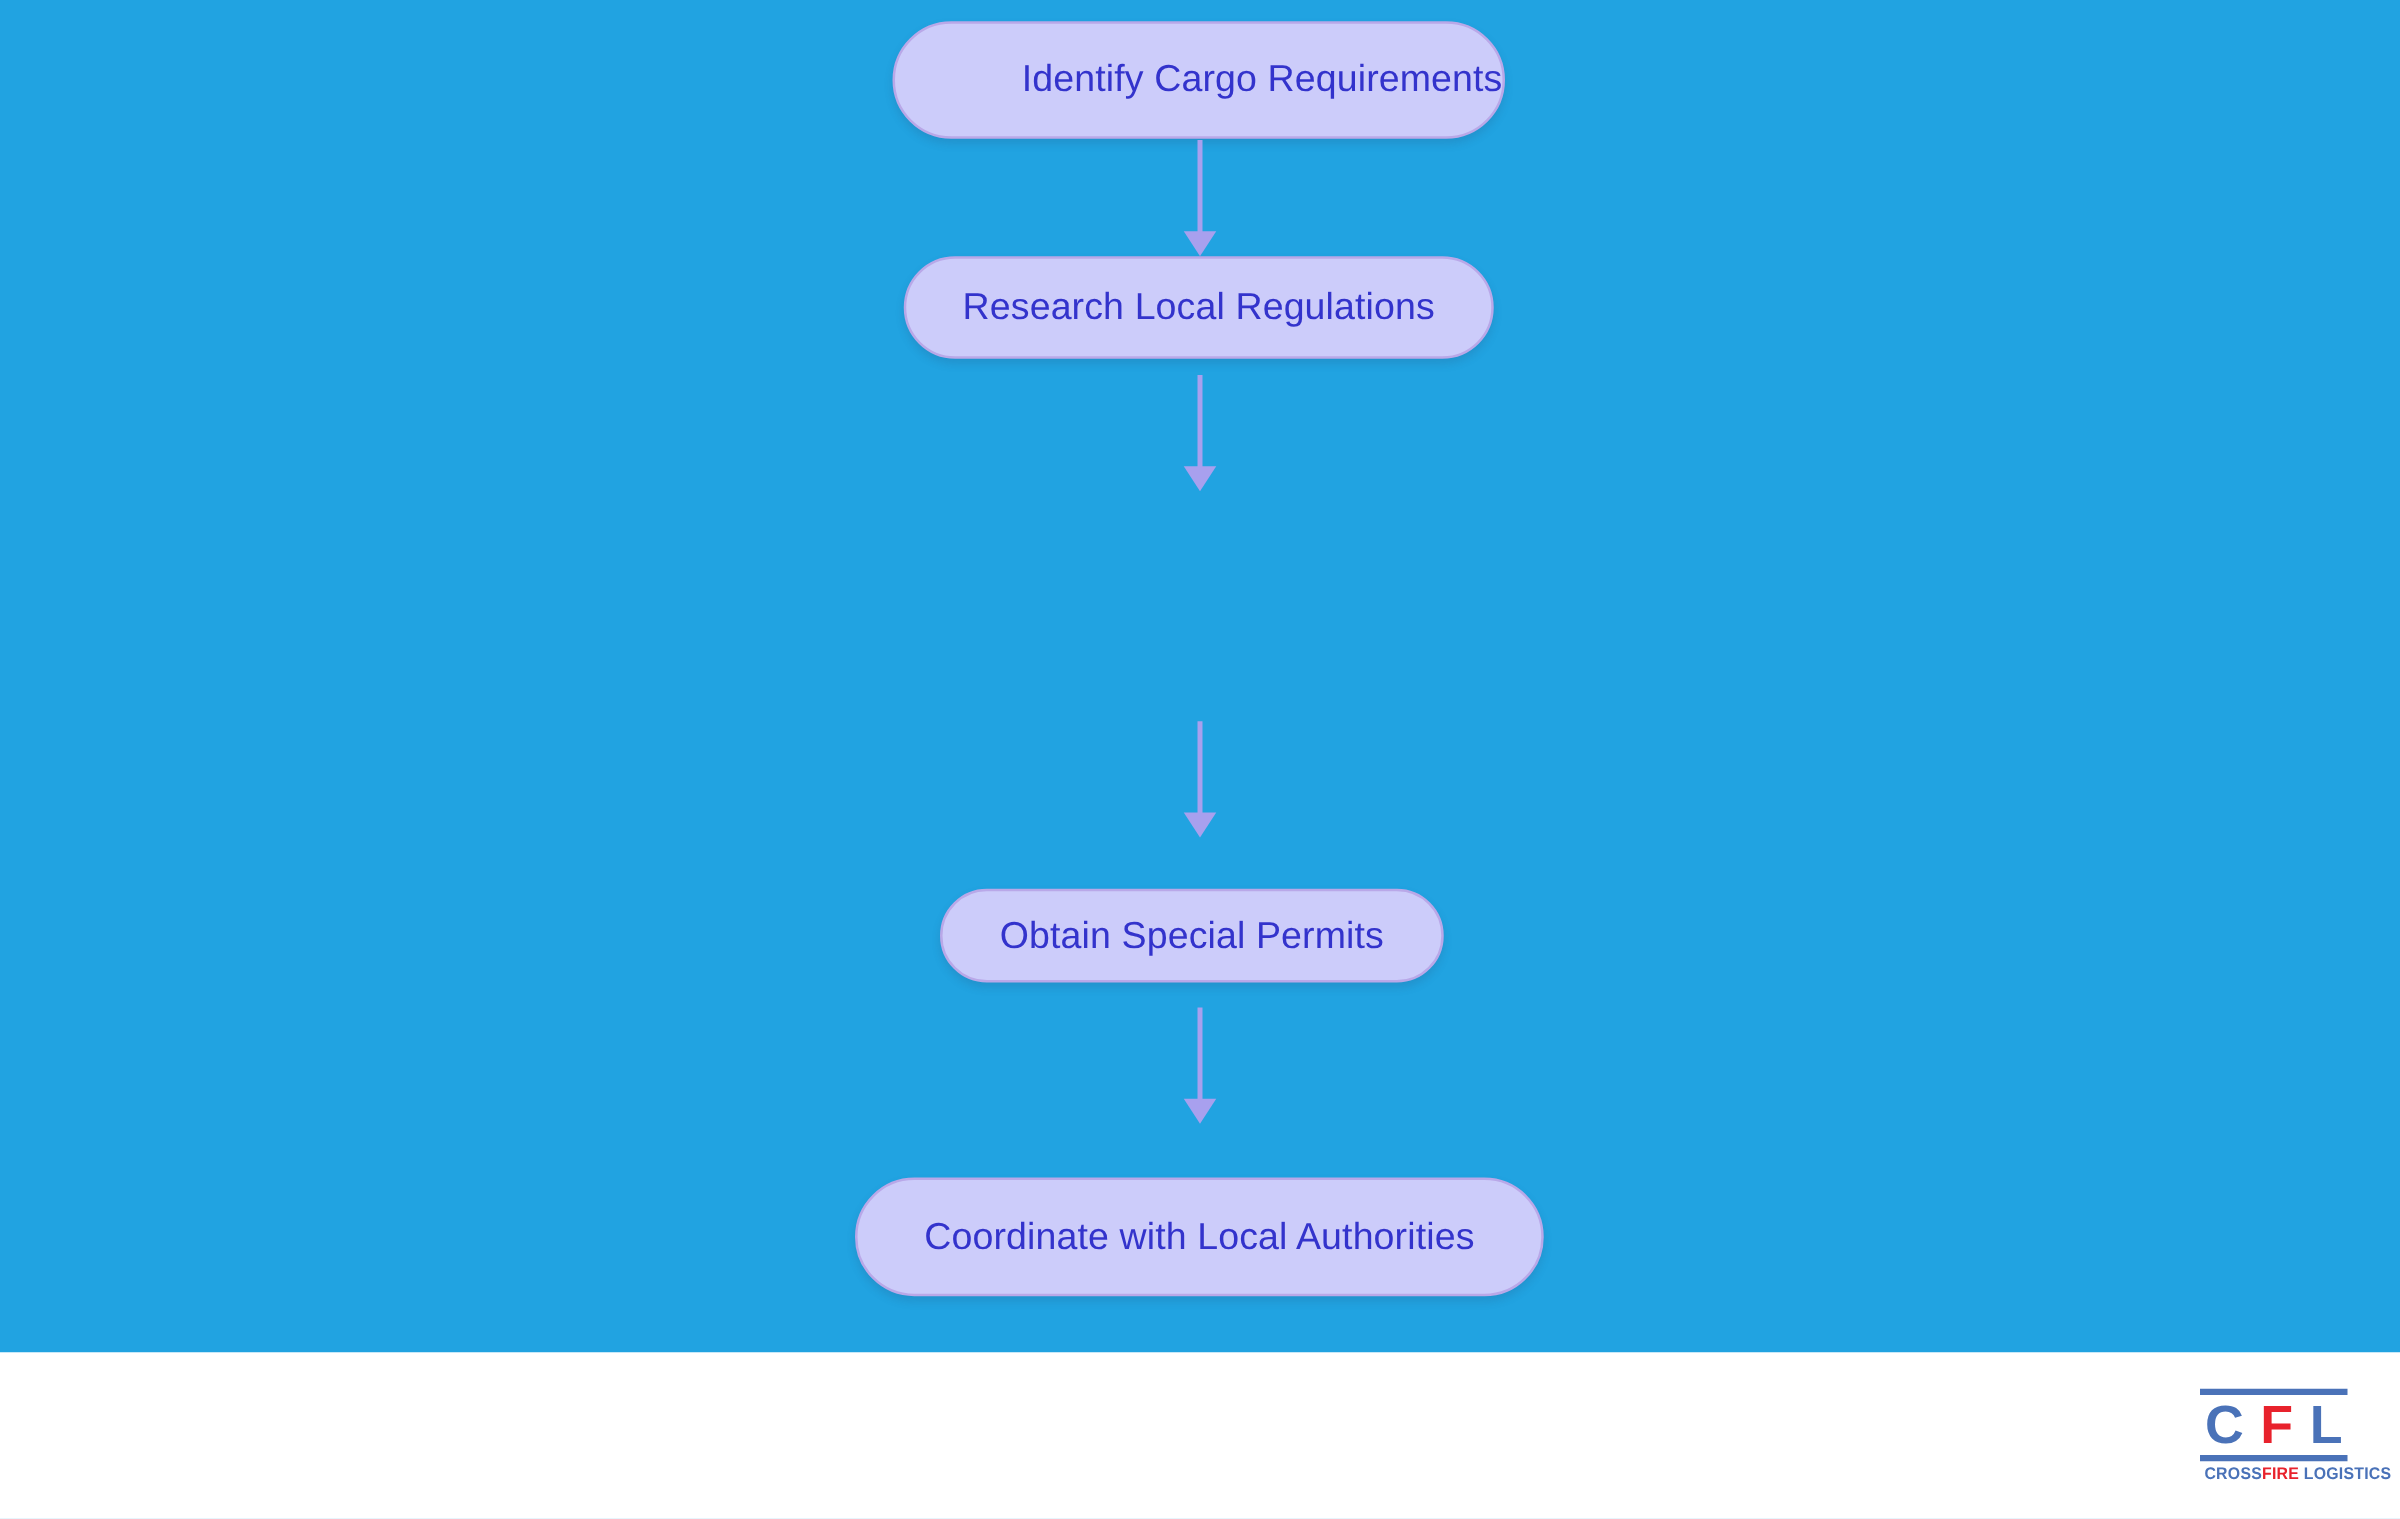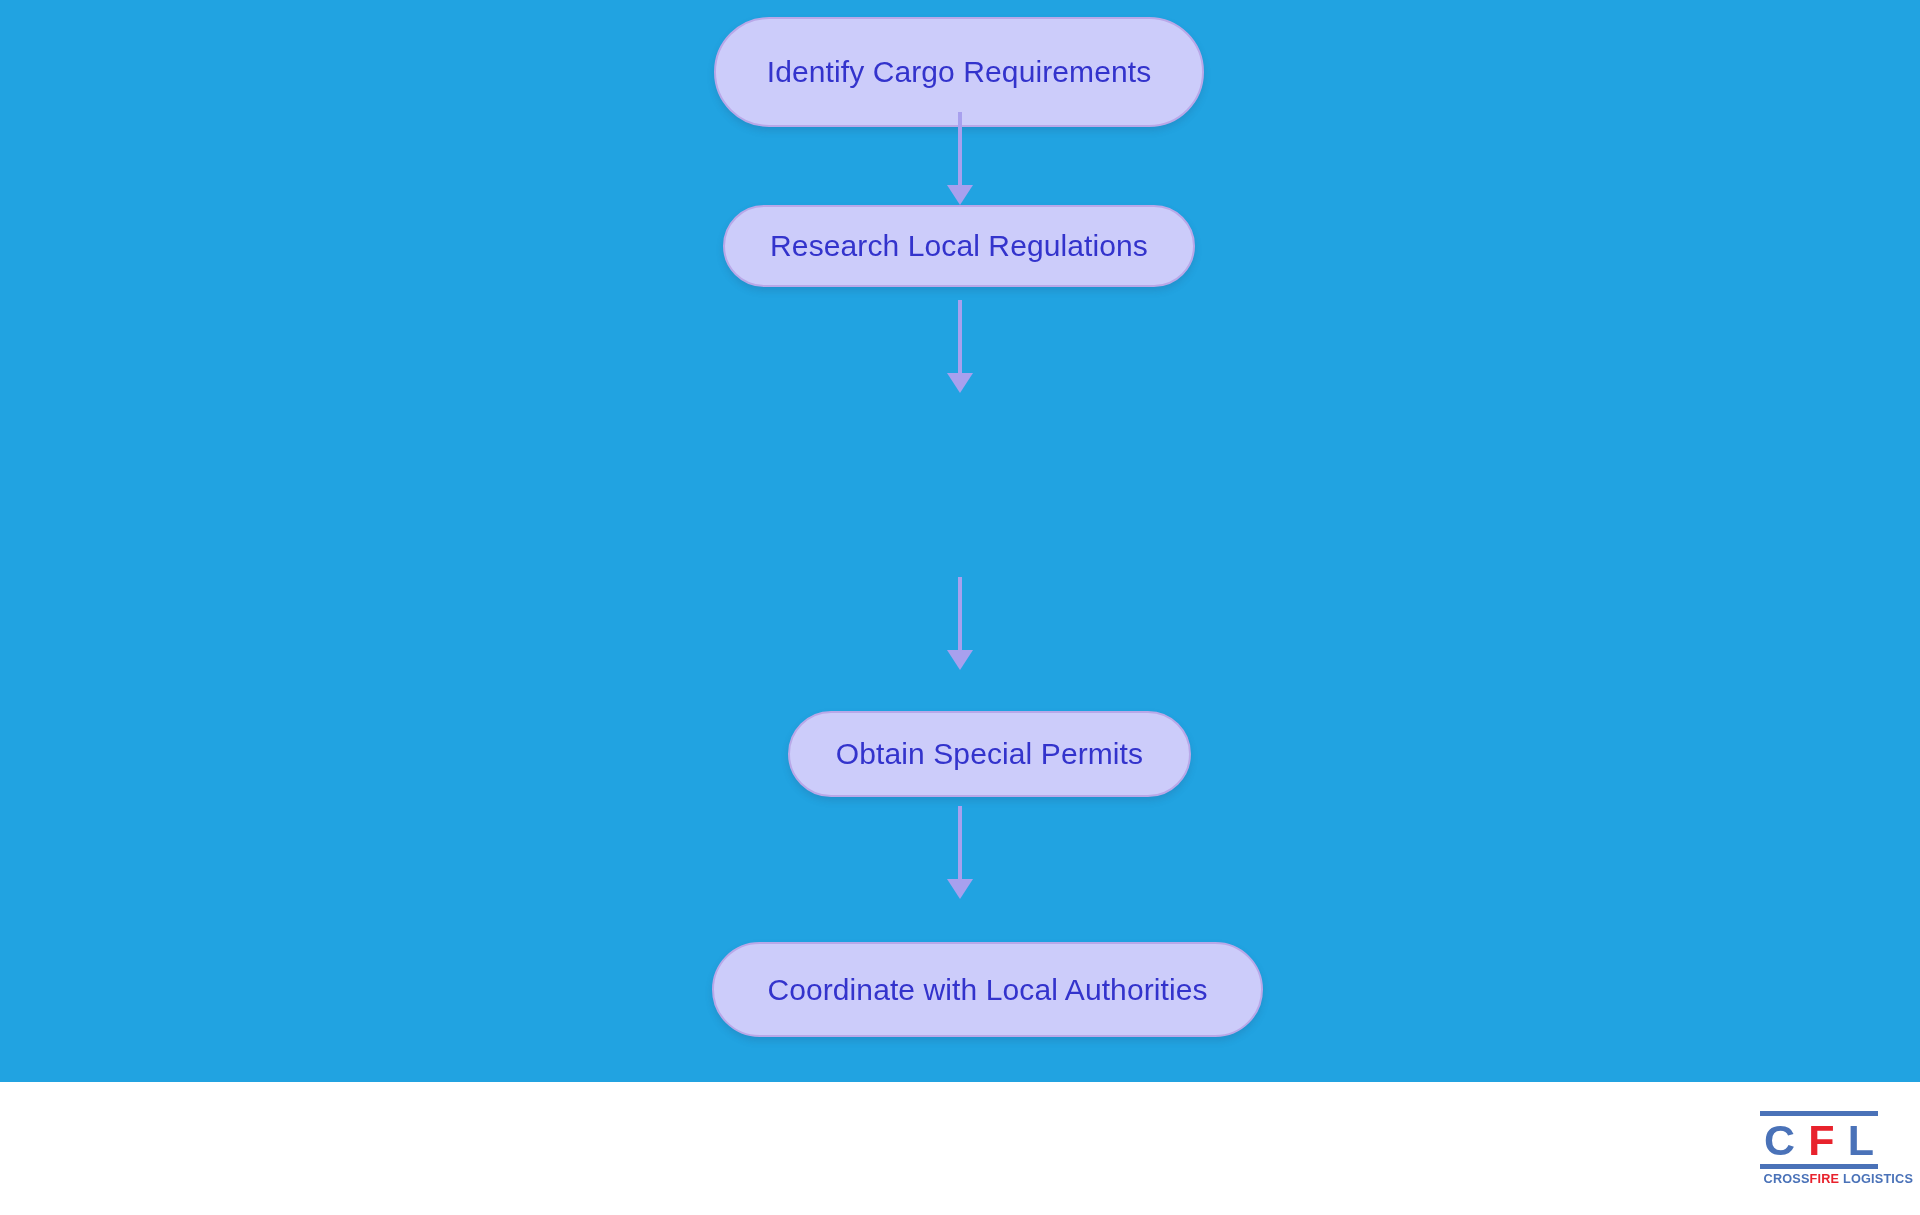--- a/index.html
+++ b/index.html
@@ -141,21 +141,21 @@
 </head>
 <body>
 
 <div id="canvas">
 
   <div class="diagram-bg"></div>
   <div class="footer-band"></div>
 
   <div class="flow">
 
-    <div class="node" style="left:714px; top:17px; width:490px; height:110px;">
+    <div class="node" style="left:714px; top:17px; width:490px; height:94px;justify-content:flex-end;">
       <span class="node-label">Identify Cargo Requirements</span>
     </div>
 
     <div class="edge" style="left:935px; top:112px; width:50px; height:93px;">
       <div class="edge-line" style="height:78px;"></div>
       <div class="edge-arrow" style="top:73px;"></div>
     </div>
 
     <div class="node" style="left:723px; top:205px; width:472px; height:82px;">
       <span class="node-label">Research Local Regulations</span>
@@ -165,30 +165,30 @@
       <div class="edge-line" style="height:78px;"></div>
       <div class="edge-arrow" style="top:73px;"></div>
     </div>
 
 
     <div class="edge" style="left:935px; top:577px; width:50px; height:93px;">
       <div class="edge-line" style="height:78px;"></div>
       <div class="edge-arrow" style="top:73px;"></div>
     </div>
 
-    <div class="node" style="left:788px; top:711px; width:403px; height:86px;">
+    <div class="node" style="left:752px; top:711px; width:403px; height:75px;">
       <span class="node-label">Obtain Special Permits</span>
     </div>
 
     <div class="edge" style="left:935px; top:806px; width:50px; height:93px;">
       <div class="edge-line" style="height:78px;"></div>
       <div class="edge-arrow" style="top:73px;"></div>
     </div>
 
-    <div class="node" style="left:712px; top:942px; width:551px; height:95px;">
+    <div class="node" style="left:684px; top:942px; width:551px; height:95px;">
       <span class="node-label">Coordinate with Local Authorities</span>
     </div>
 
   </div>
 
   <div class="logo">
     <div class="logo-rule top"></div>
     <div class="logo-main">
       <span class="logo-c">C</span>
       <span class="logo-f">F</span>

